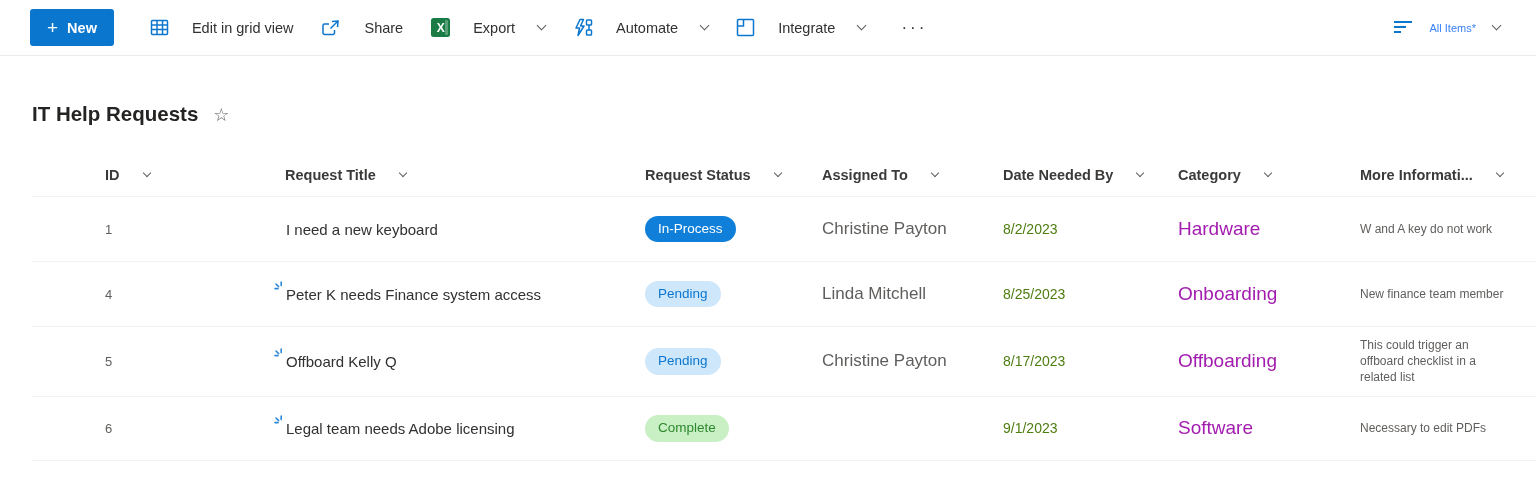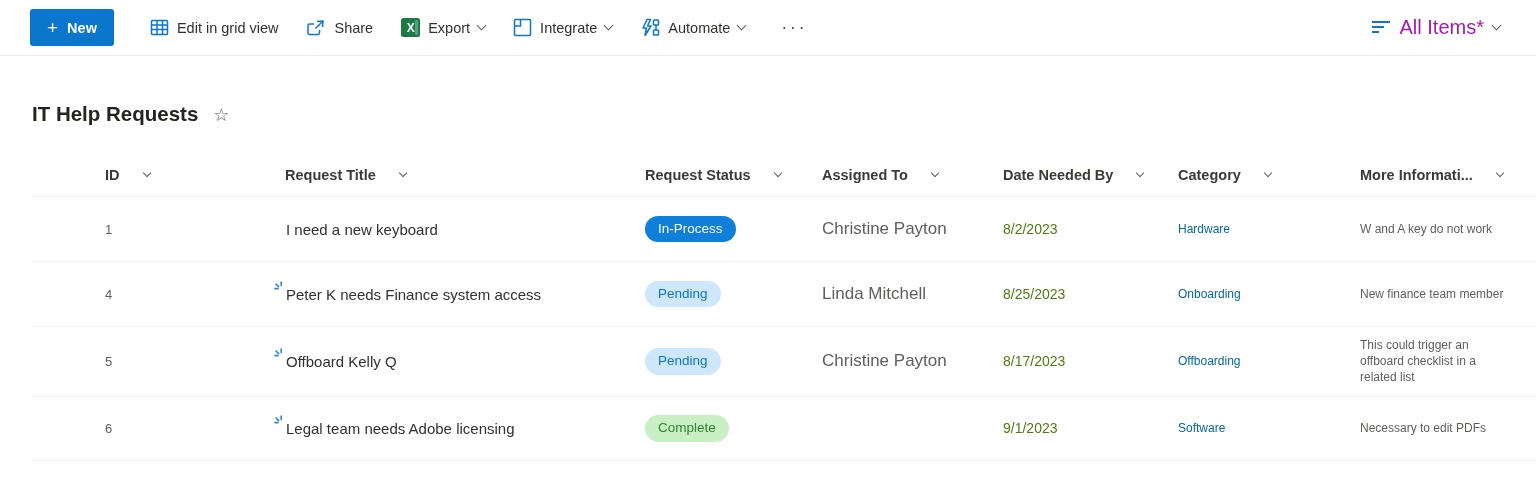--- a/index.html
+++ b/index.html
@@ -7,32 +7,32 @@
     font-family: "Liberation Sans", sans-serif; color: #323130; }
 
   
   .cmdbar { display: flex; align-items: center; height: 56px; padding: 0 30px;
     border-bottom: 1px solid #ecebe9; }
   .btn-new { display: inline-flex; align-items: center; gap: 9px; height: 37px;
     padding: 0 17px; background: var(--accent); color: #fff; border: none;
     border-radius: 3px; font-size: 14.5px; font-weight: 700; cursor: pointer;
     font-family: inherit; margin-right: 22px; }
   .btn-new .plus { font-size: 19px; font-weight: 400; line-height: 1; }
-  .cmditem { display: inline-flex; align-items: center; gap: 8px; height: 38px;
+  .cmditem { display: inline-flex; align-items: center; gap: 23px; height: 38px;
     padding: 0 12px; margin: 0 2px; background: none; border: none; cursor: pointer;
     font-family: inherit; font-size: 14.5px; color: #323130; white-space: nowrap; }
   .cmditem svg { display: block; }
   .chev { display: inline-block; width: 7px; height: 7px;
     border-left: 1.5px solid #605e5c; border-bottom: 1.5px solid #605e5c;
     transform: rotate(-45deg); margin-top: -4px; }
   .dots { font-size: 17px; letter-spacing: 3px; color: #323130; padding: 0 8px; }
   .spacer { flex: 1; }
-  .view-sel { display: inline-flex; align-items: center; gap: 9px; height: 38px;
+  .view-sel { display: inline-flex; align-items: center; gap: 17px; height: 38px;
     padding: 0 6px; background: none; border: none; cursor: pointer;
-    font-family: inherit; font-size: 20px; color: #a21caf; }
+    font-family: inherit; font-size: 11px; color: #3b82f6; }
 
   .xl-icon { width: 19px; height: 19px; background: var(--excel-green); border-radius: 2.5px;
     color: #fff; font-size: 12px; font-weight: 700; display: inline-flex;
     align-items: center; justify-content: center; position: relative; }
   .xl-icon::after { content:""; position: absolute; right: 2px; top: 2px; bottom: 2px;
     width: 3px; background: rgba(255,255,255,.28); border-radius: 1px; }
 
   
   .title-row { display: flex; align-items: center; gap: 15px; padding: 46px 0 0 32px; }
   .page-title { font-size: 20.5px; font-weight: 700; color: #252423; }
@@ -53,21 +53,21 @@
   .cell-title { font-size: 15px; color: #323130; cursor: pointer; position: relative; }
   .spark { display: inline-block; vertical-align: top; margin: -8px 1px 0 -11px; }
   .spark[data-show="false"] { visibility: hidden; }
   .badge { display: inline-block; padding: 5px 13px; border-radius: 14px;
     font-size: 13.5px; line-height: 1.25; }
   .badge[data-variant="in-process"] { background: var(--badge-in-process-bg); color: var(--badge-in-process-text); }
   .badge[data-variant="pending"]    { background: var(--badge-pending-bg);    color: var(--badge-pending-text); }
   .badge[data-variant="complete"]   { background: var(--badge-complete-bg);   color: var(--badge-complete-text); }
   .cell-person { font-size: 17px; color: #605e5c; }
   .cell-date { font-size: 14px; color: #4d7c0f; }
-  .cell-cat { font-size: 12px; color: #0369a1; }
+  .cell-cat { font-size: 19px; color: #a21caf; }
   .cell-info { font-size: 12px; color: #605e5c; line-height: 1.35; max-width: 152px; }
 </style>
 </head>
 <body>
 
 <div class="cmdbar">
   <button class="btn-new">
     <span class="plus">+</span>
     <span>New</span>
   </button>
@@ -97,39 +97,39 @@
   </button>
 
   <button class="cmditem">
     <span class="xl-icon">X</span>
     <span>Export</span>
     <span class="chev"></span>
   </button>
 
   <button class="cmditem">
     <span>
-      <svg width="19" height="19" viewBox="0 0 19 19" fill="none" stroke="#0b76ce" stroke-width="1.5">
-        <rect x="1.5" y="1.5" width="16" height="16" rx="1"></rect>
-        <path d="M7.5 1.5 V8 H1.5"></path>
-      </svg>
-    </span>
-    <span>Integrate</span>
-    <span class="chev"></span>
-  </button>
-
-  <button class="cmditem">
-    <span>
       <svg width="20" height="19" viewBox="0 0 20 19" fill="none" stroke="#0b76ce" stroke-width="1.5">
         <path d="M7 1.5 L3 10 h3.5 L5 17.5 L11 8 H7.5 L10.5 1.5 Z" stroke-linejoin="round"></path>
         <rect x="13.5" y="2" width="5" height="5" rx="0.8"></rect>
         <rect x="13.5" y="12" width="5" height="5" rx="0.8"></rect>
         <path d="M16 7 v5"></path>
       </svg>
     </span>
     <span>Automate</span>
+    <span class="chev"></span>
+  </button>
+
+  <button class="cmditem">
+    <span>
+      <svg width="19" height="19" viewBox="0 0 19 19" fill="none" stroke="#0b76ce" stroke-width="1.5">
+        <rect x="1.5" y="1.5" width="16" height="16" rx="1"></rect>
+        <path d="M7.5 1.5 V8 H1.5"></path>
+      </svg>
+    </span>
+    <span>Integrate</span>
     <span class="chev"></span>
   </button>
 
   <button class="cmditem">
     <span class="dots">···</span>
   </button>
 
   <div class="spacer"></div>
 
   <button class="view-sel">

